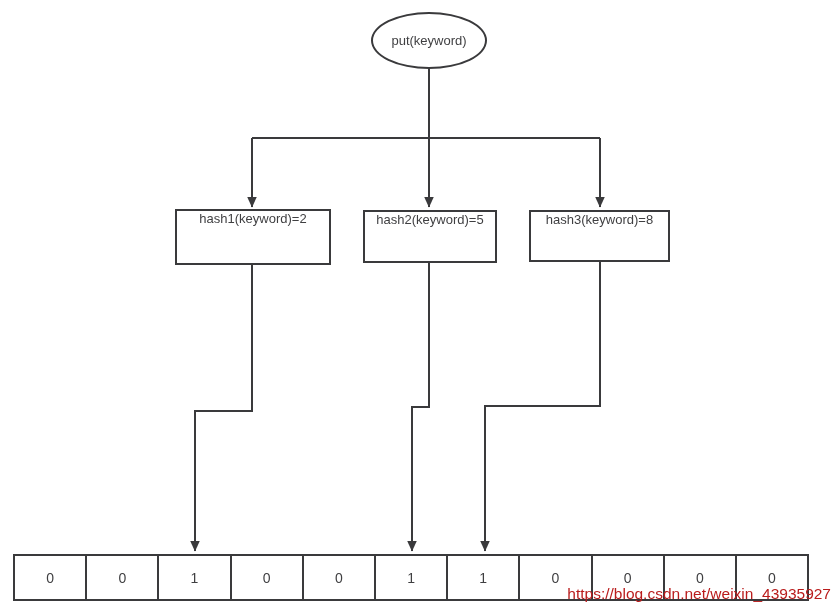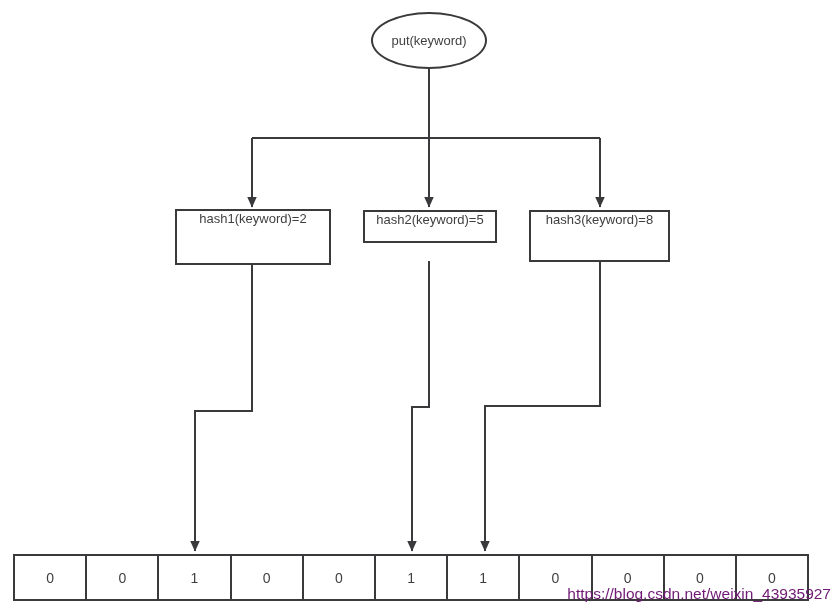--- a/index.html
+++ b/index.html
@@ -44,21 +44,21 @@
     border: 2px solid #3a3a3c;
     background: #ffffff;
     display: flex;
     align-items: flex-start;
     justify-content: center;
     font-size: 13px;
     color: #3f3f41;
     white-space: nowrap;
   }
   .hash-box.h1 { left: 175px; top: 209px; width: 156px; height: 56px; }
-  .hash-box.h2 { left: 363px; top: 210px; width: 134px; height: 33px; }
+  .hash-box.h2 { left: 363px; top: 210px; width: 134px; height: 53px; }
   .hash-box.h3 { left: 529px; top: 210px; width: 141px; height: 52px; }
   .bit-array {
     position: absolute;
     left: 13px;
     top: 554px;
     width: 796px;
     height: 47px;
     box-sizing: border-box;
     border: 2px solid #3a3a3c;
     background: #ffffff;
@@ -72,21 +72,21 @@
     justify-content: center;
     font-size: 14px;
     color: #3f3f41;
   }
   .bit-cell:last-child { border-right: none; }
   .watermark {
     position: absolute;
     right: 1px;
     top: 585px;
     font-size: 15.5px;
-    color: #701a75;
+    color: #b91c1c;
     white-space: nowrap;
     pointer-events: none;
   }
 </style>
 </head>
 <body>
 
 <div class="canvas">
 
   <svg class="connectors" viewBox="0 0 832 612" xmlns="http://www.w3.org/2000/svg">

